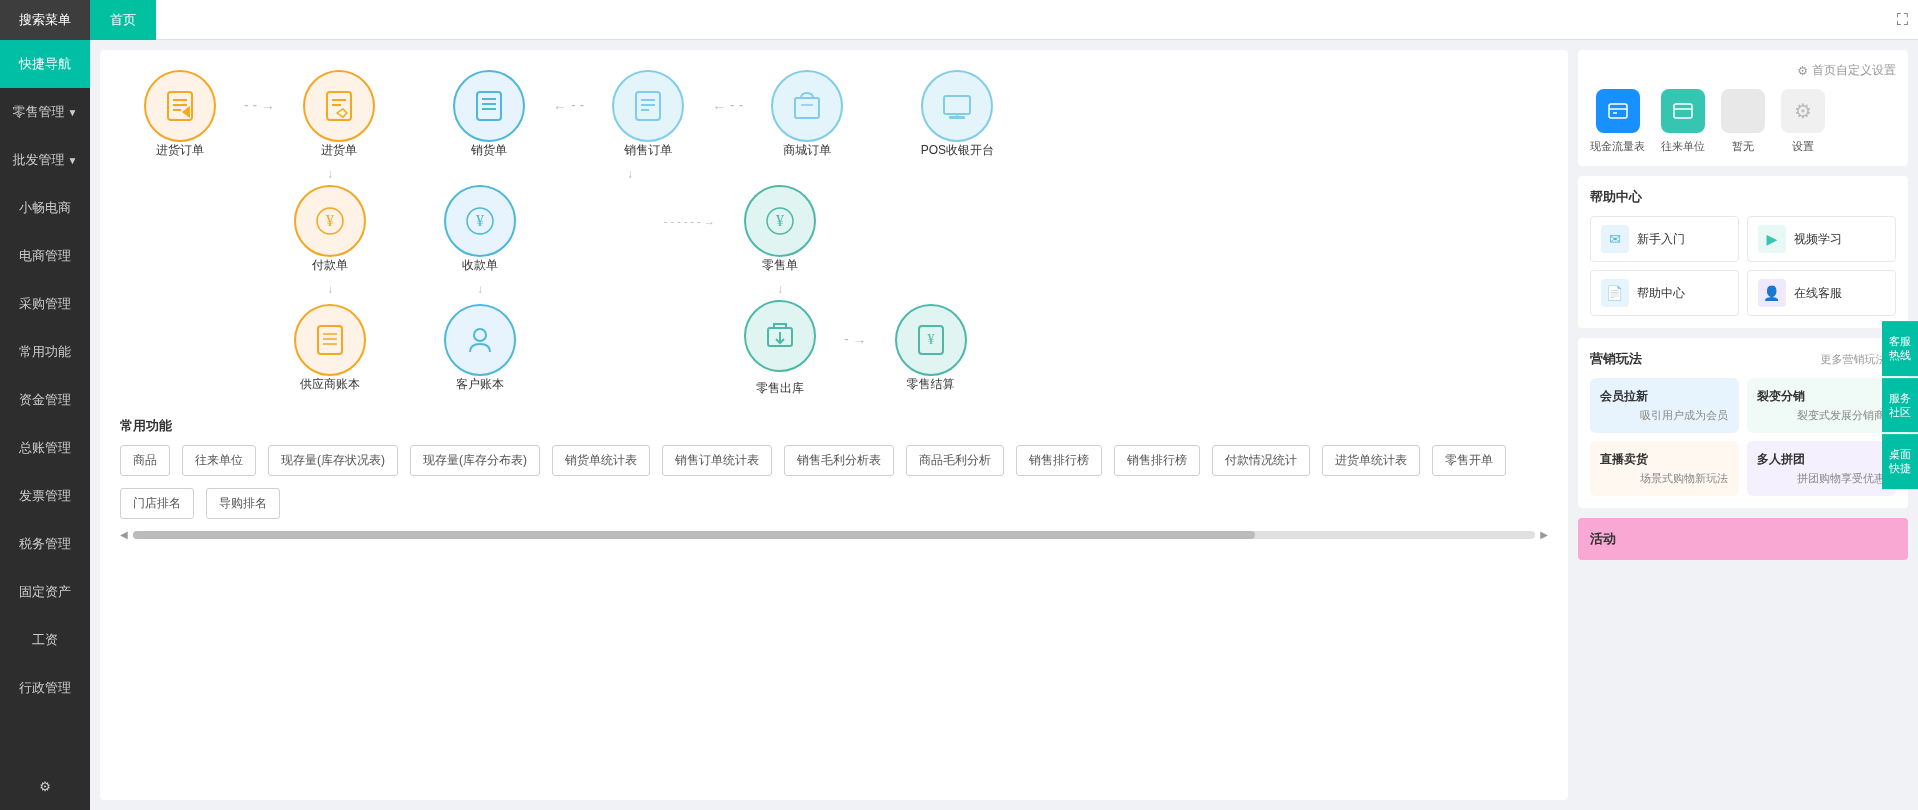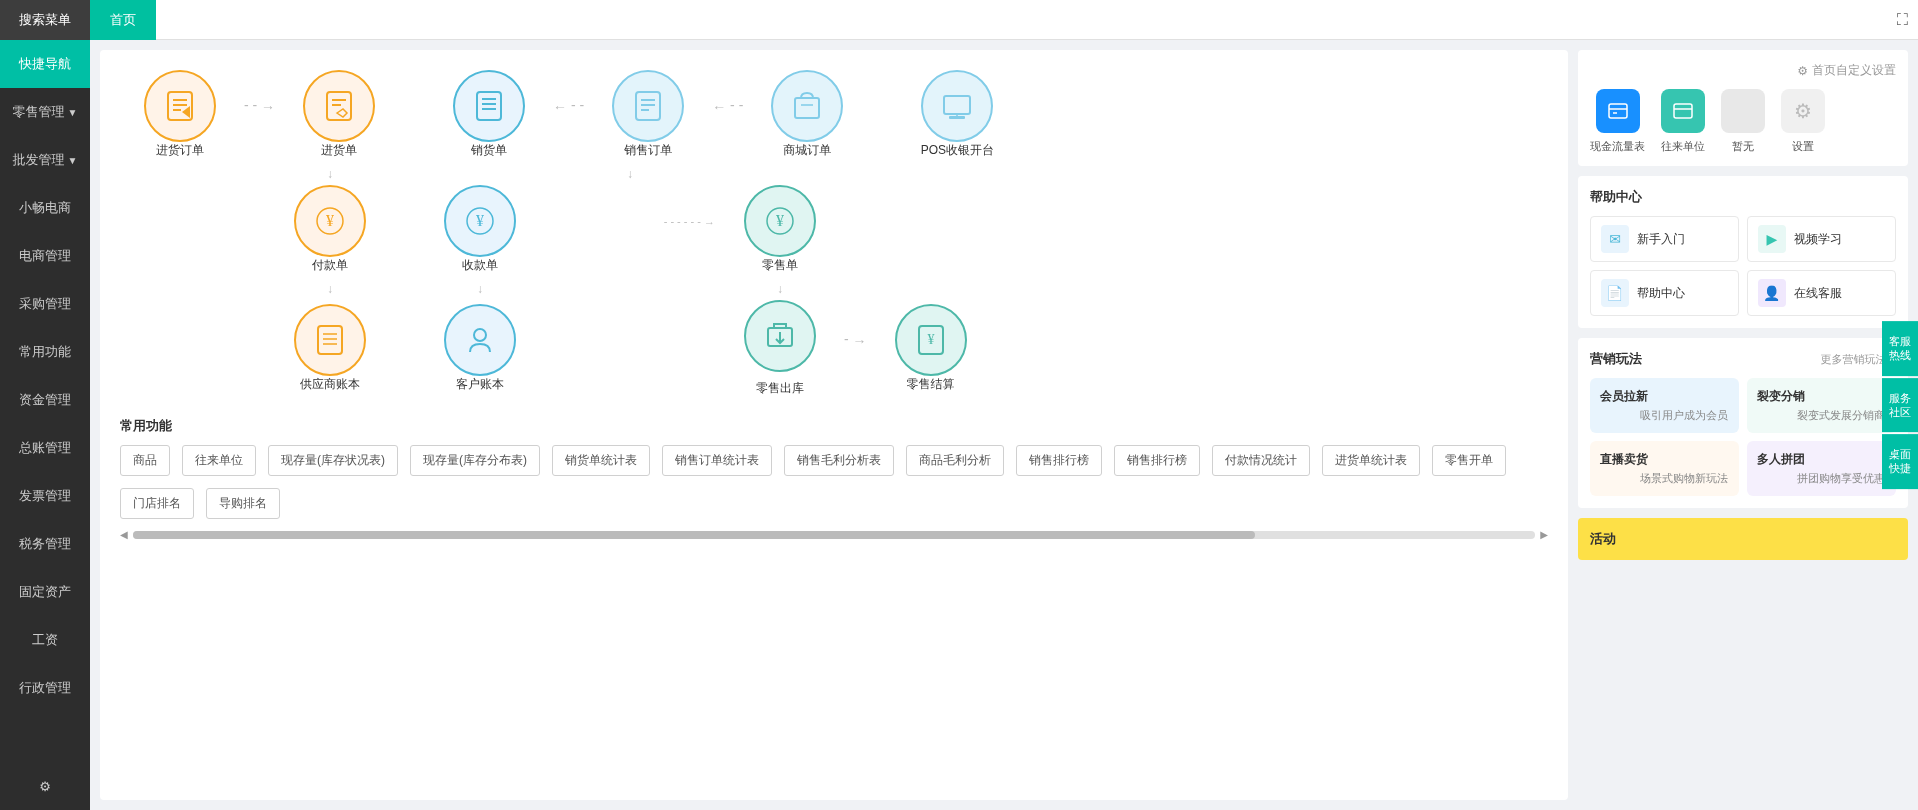--- a/index.html
+++ b/index.html
@@ -80,21 +80,21 @@
     .marketing-more { font-size: 11px; color: #999; cursor: pointer; }
     .marketing-grid { display: grid; grid-template-columns: 1fr 1fr; gap: 8px; }
     .marketing-item { background: #f0f9ff; border-radius: 6px; padding: 10px; cursor: pointer; }
     .marketing-item-title { font-size: 12px; font-weight: bold; color: #333; margin-bottom: 3px; }
     .marketing-item-desc { font-size: 11px; color: #888; padding-left: 40px; }
     .marketing-item.green { background: #f0faf7; }
     .marketing-item.orange { background: #fff8f0; }
     .marketing-item.purple { background: #f5f0fd; }
 
     
-    .activity-section { background: #fde047; border-radius: 4px; padding: 12px; }
+    .activity-section { background: #f9a8d4; border-radius: 4px; padding: 12px; }
     .activity-title { font-size: 13px; font-weight: bold; color: #333; }
 
     
     .right-float { position: fixed; right: 0; top: 50%; transform: translateY(-50%); display: flex; flex-direction: column; gap: 2px; z-index: 100; }
     .float-btn { width: 36px; padding: 13px 4px; background: #00bfa5; color: #fff; font-size: 11px; text-align: center; cursor: pointer; line-height: 1.3; }
 
     .diagram-container { position: relative; }
   </style>
 </head>
 <body>

